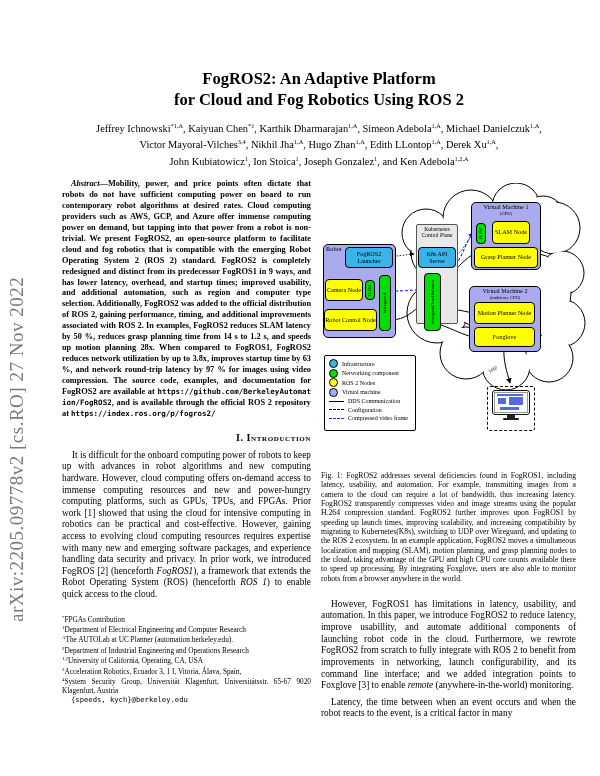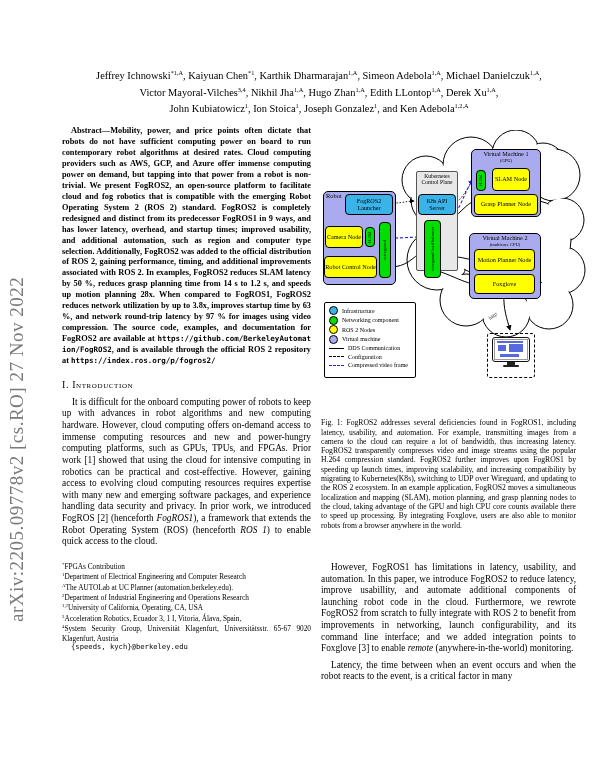--- a/index.html
+++ b/index.html
@@ -9,31 +9,31 @@
         white-space:nowrap;font-size:19px;color:#7b7b7b;letter-spacing:0.5px;}
   .content{position:absolute;left:62px;top:68px;width:514px;}
   .title{margin:0 0 10px 0;text-align:center;font-size:16.5px;font-weight:bold;line-height:1.3;}
   .authors{text-align:center;font-size:10.4px;line-height:1.5;margin-bottom:10px;}
   .authors sup{font-size:6.3px;}
   .columns{display:flex;gap:10px;margin-top:6px;}
   .col-left{width:249px;}
   .col-right{width:255px;}
   p{margin:0;}
   .abstract{font-size:8.3px;font-weight:bold;line-height:1.32;text-align:justify;text-indent:9px;}
-  .abs-label{margin-top:36px;}
+  .abs-label{font-style:italic;margin-top:36px;}
   .mono{font-family:"DejaVu Sans Mono",monospace;font-size:7.5px;word-break:break-all;}
-  .section-heading{margin:12px 0 7px 0;text-align:left;font-size:10px;font-weight:normal;
+  .section-heading{margin:12px 0 7px 0;text-align:right;font-size:10px;font-weight:bold;
         font-variant:small-caps;letter-spacing:0.6px;}
   .body-par{font-size:9.3px;line-height:1.25;text-align:justify;text-indent:10px;}
   .footnotes{margin-top:14px;font-size:7.3px;line-height:1.23;text-align:justify;}
   .fn{margin:0;}
   .fn sup{font-size:4.8px;}
   .email{font-family:"DejaVu Sans Mono",monospace;font-size:7.2px;text-indent:9px;}
   .caption{margin-top:8px;font-size:7.7px;line-height:1.21;text-align:justify;}
-  .rc-par1{margin-top:32px;}
+  .rc-par1{margin-top:16px;}
   .rc-par2{margin-top:5px;}
 
   
   .figure{position:relative;width:265px;height:280px;margin-top:4px;}
   .figure svg{position:absolute;left:0;top:0;}
   .dnode{position:absolute;box-sizing:border-box;border:1.2px solid #000;border-radius:4px;
         display:flex;align-items:center;justify-content:center;text-align:center;
         font-size:6.2px;line-height:1.08;font-family:"Liberation Serif",serif;}
   .fill-infra{background:#3ab4e8;}
   .fill-ros{background:#ffff00;}
@@ -68,20 +68,24 @@
 </style>
 </head>
 <body>
 
 <div class="page">
 
   <div class="arxiv-stamp">arXiv:2205.09778v2  [cs.RO]  27 Nov 2022</div>
 
   <div class="content">
 
+    <h1 class="title">
+      <span>FogROS2: An Adaptive Platform</span><br>
+      <span>for Cloud and Fog Robotics Using ROS 2</span>
+    </h1>
 
     <div class="authors">
       <div class="author-line"><span class="author"><span>Jeffrey Ichnowski</span><sup>*1,A</sup><span>, </span></span><span class="author"><span>Kaiyuan Chen</span><sup>*1</sup><span>, </span></span><span class="author"><span>Karthik Dharmarajan</span><sup>1,A</sup><span>, </span></span><span class="author"><span>Simeon Adebola</span><sup>1,A</sup><span>, </span></span><span class="author"><span>Michael Danielczuk</span><sup>1,A</sup><span>,</span></span></div>
       <div class="author-line"><span class="author"><span>Victor Mayoral-Vilches</span><sup>3,4</sup><span>, </span></span><span class="author"><span>Nikhil Jha</span><sup>1,A</sup><span>, </span></span><span class="author"><span>Hugo Zhan</span><sup>1,A</sup><span>, </span></span><span class="author"><span>Edith LLontop</span><sup>1,A</sup><span>, </span></span><span class="author"><span>Derek Xu</span><sup>1,A</sup><span>,</span></span></div>
       <div class="author-line"><span class="author"><span>John Kubiatowicz</span><sup>1</sup><span>, </span></span><span class="author"><span>Ion Stoica</span><sup>1</sup><span>, </span></span><span class="author"><span>Joseph Gonzalez</span><sup>1</sup><span>, </span></span><span class="author"><span>and Ken Adebola</span><sup>1,2,A</sup><span></span></span></div>
     </div>
 
     <div class="columns">
 
       <div class="col-left">

